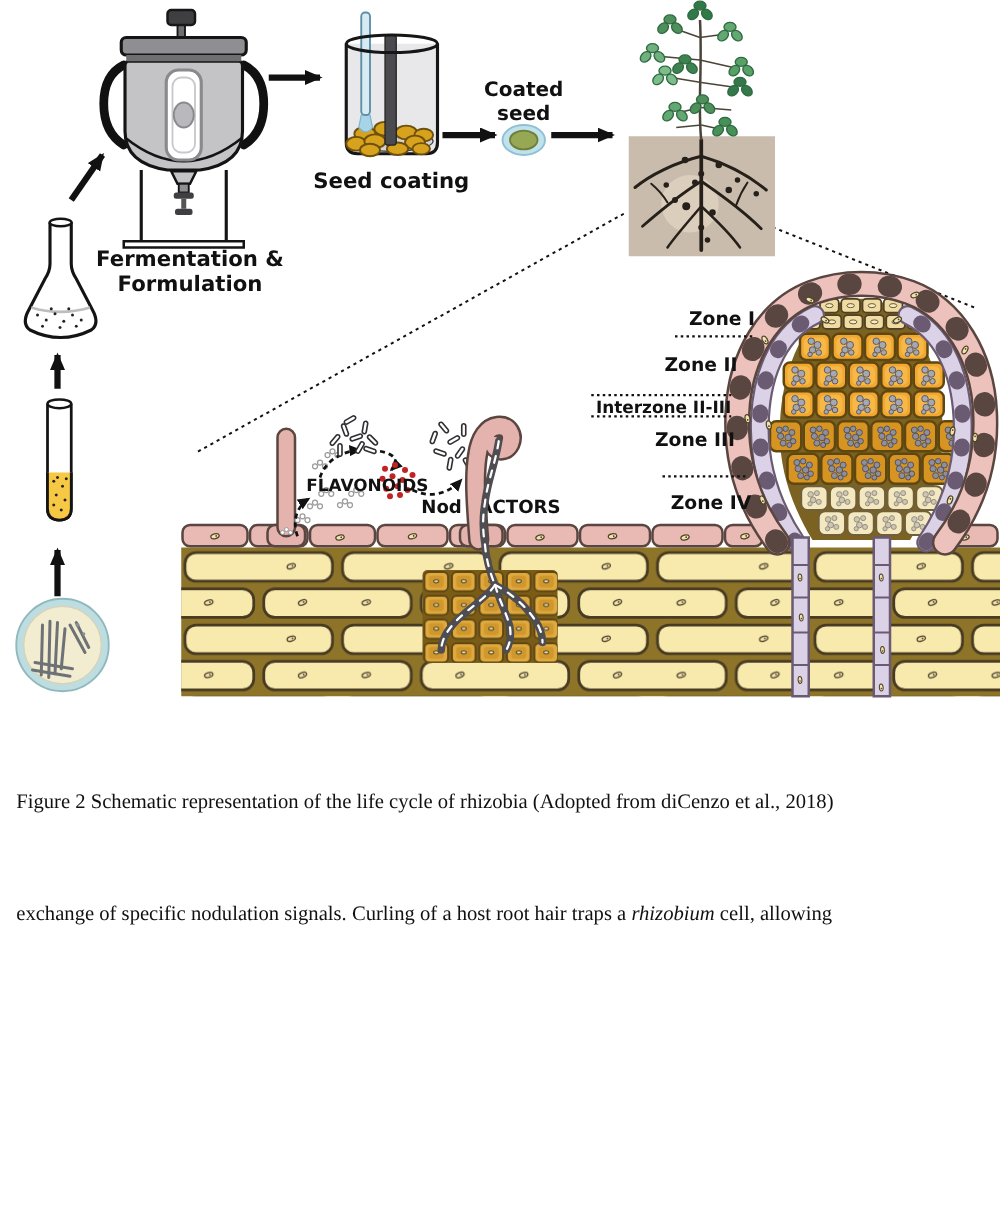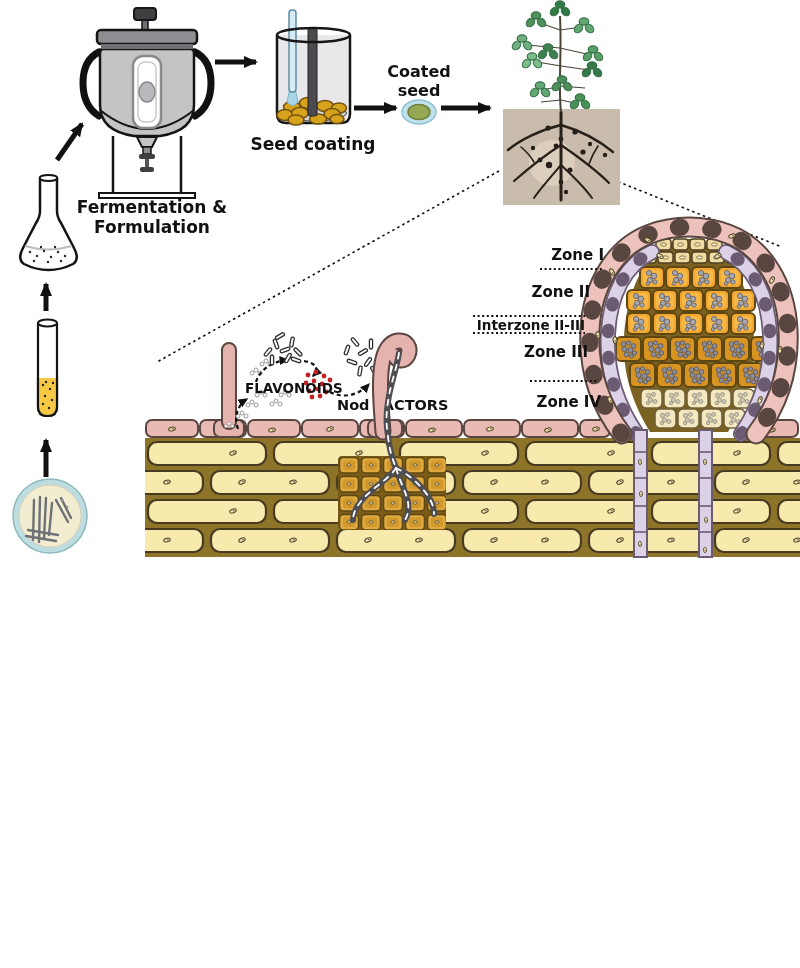--- a/index.html
+++ b/index.html
@@ -505,20 +505,22 @@
     </g>
     <text class="figlabel" x="604" y="260" font-size="15" text-anchor="end">Zone I</text>
     <text class="figlabel" x="590" y="297" font-size="15" text-anchor="end">Zone II</text>
     <text class="figlabel" x="585" y="330" font-size="13.5" text-anchor="end">Interzone II-III</text>
     <text class="figlabel" x="588" y="357" font-size="15" text-anchor="end">Zone III</text>
     <text class="figlabel" x="601" y="407" font-size="15" text-anchor="end">Zone IV</text>
   </g>
 </svg>
 
 <div class="caption">
+  <div class="cap-line"><span>Figure 2 Schematic representation of the life cycle of rhizobia (Adopted from diCenzo et al., 2018)</span></div>
+  <div class="cap-line"><span>exchange of specific nodulation signals. Curling of a host root hair traps a </span><i>rhizobium</i><span> cell, allowing</span></div>
   
   
   
   
   
   
   
   
   
 </div>

